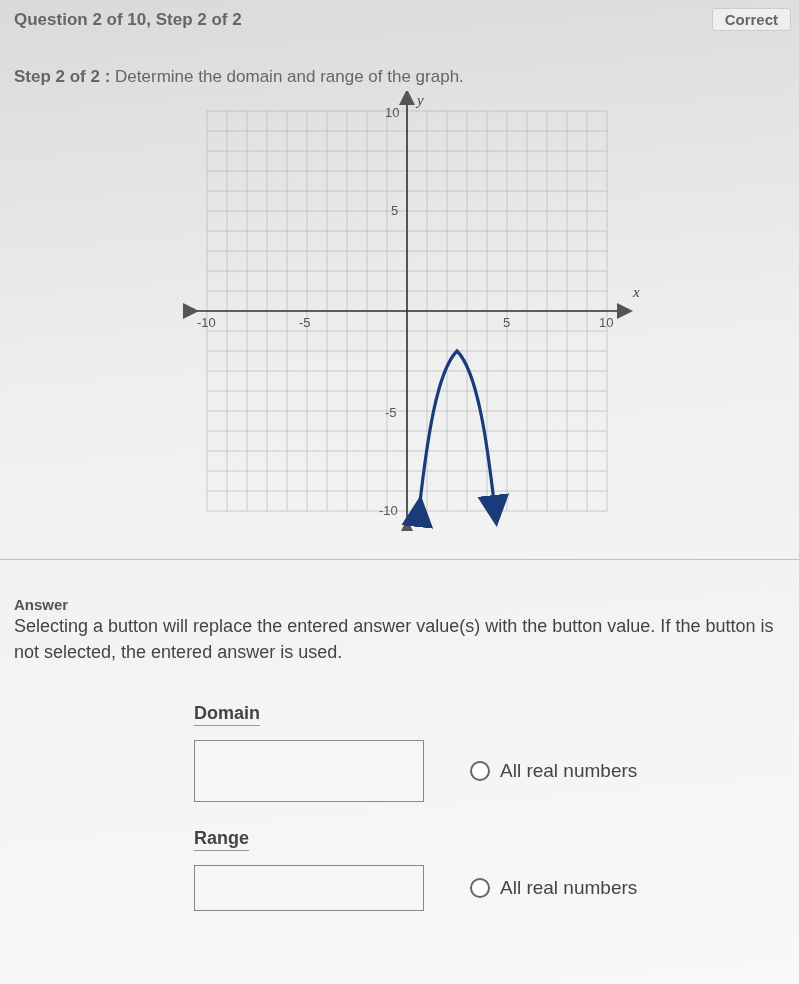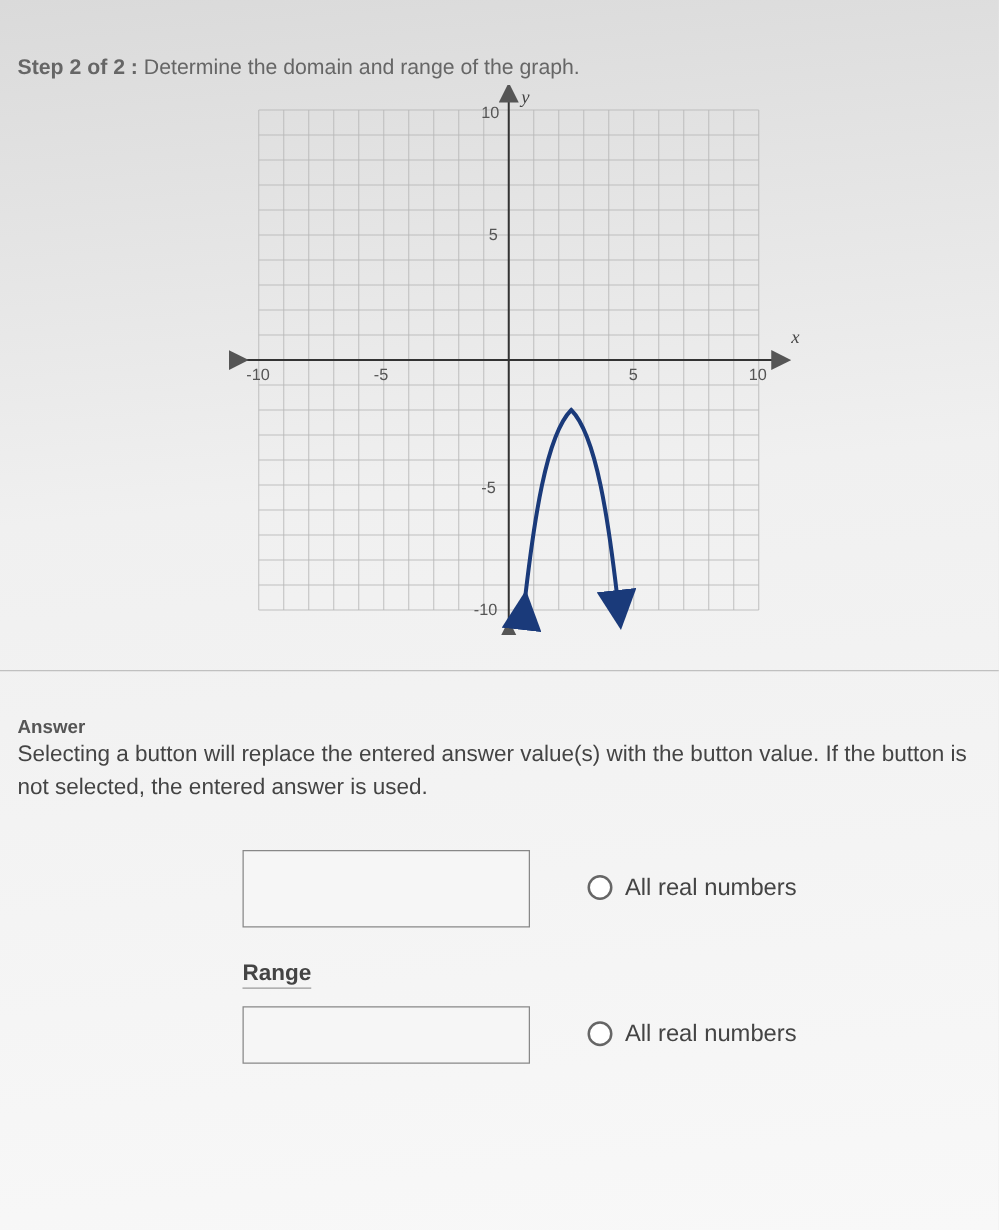--- a/index.html
+++ b/index.html
@@ -107,21 +107,21 @@
     width: 230px;
     height: 62px;
     border: 1.5px solid #888;
     background: #f6f6f6;
     font-size: 18px;
     padding: 6px 10px;
   }
   .answer-input.small { height: 46px; width: 230px; }
   .radio-group {
     display: flex;
-    align-items: flex-start;
+    align-items: center;
     gap: 10px;
     cursor: pointer;
   }
   .radio-circle {
     width: 20px;
     height: 20px;
     border: 2px solid #666;
     border-radius: 50%;
     background: #fff;
   }
@@ -132,20 +132,24 @@
   .divider {
     border-top: 1px solid #c0c0c0;
     margin: 28px 0 0 -14px;
   }
 </style>
 </head>
 <body>
 
 <div class="page">
 
+  <div class="header-row">
+    <div>Question 2 of 10, Step 2 of 2</div>
+    <div class="correct-pill">Correct</div>
+  </div>
 
   <div class="step-line">
     <span class="bold">Step 2 of 2 :</span>
     <span>Determine the domain and range of the graph.</span>
   </div>
 
   <div class="graph-wrap">
     <svg width="520" height="440" viewBox="0 0 520 440">
       <defs>
         <marker id="arrB" markerWidth="10" markerHeight="10" refX="5" refY="5" orient="auto">
@@ -229,20 +233,23 @@
 
   <div class="divider"></div>
 
   <div class="answer-section">
     <div class="answer-label">Answer</div>
   </div>
 
   <div class="instructions">Selecting a button will replace the entered answer value(s) with the button value. If the button is not selected, the entered answer is used.</div>
 
   <div class="form-area">
+    <div>
+      <div class="field-label">Domain</div>
+    </div>
     <div class="input-row">
       <input class="answer-input" type="text" value="" style="">
       <div class="radio-group">
         <div class="radio-circle"></div>
         <span class="radio-text">All real numbers</span>
       </div>
     </div>
 
     <div>
       <div class="field-label">Range</div>

